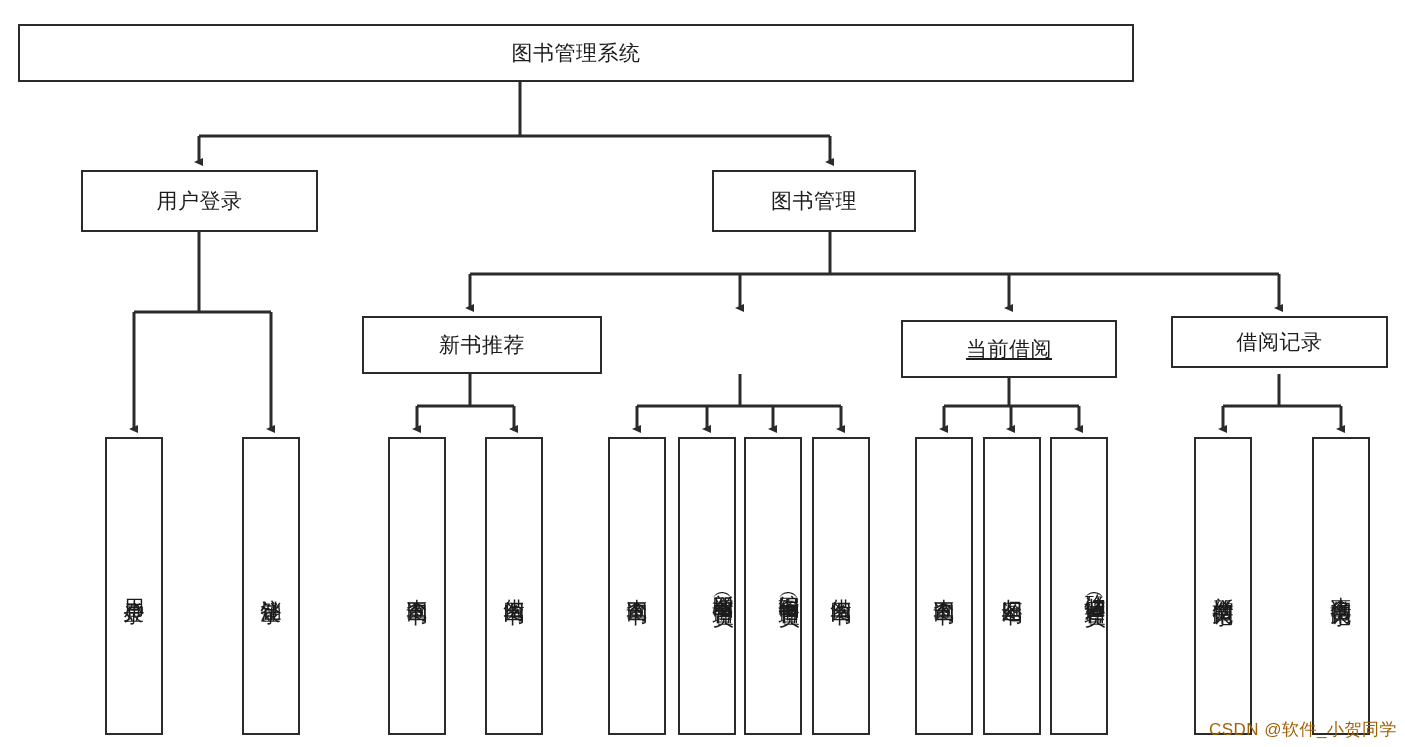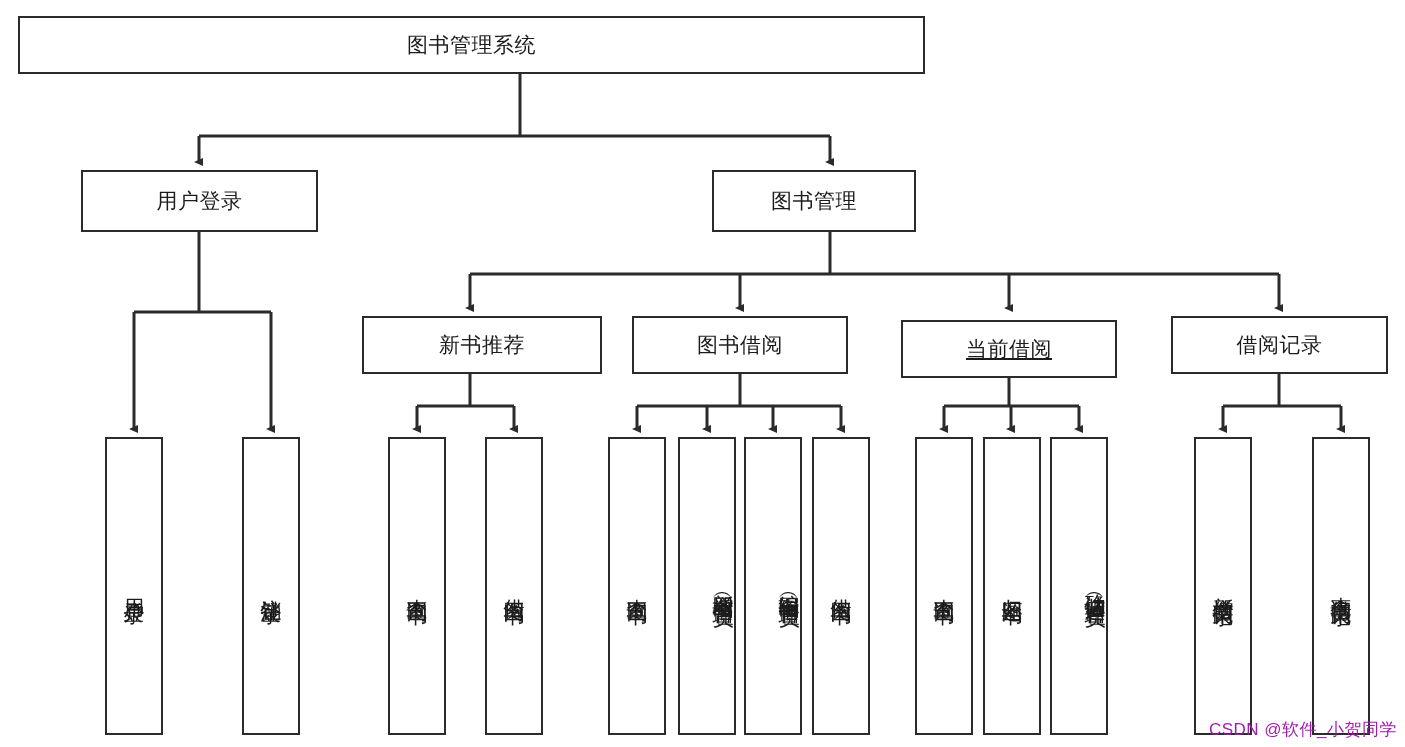--- a/index.html
+++ b/index.html
@@ -49,21 +49,21 @@
   }
   .node.vert.topalign {
     align-items: flex-start;
     justify-content: center;
   }
   .watermark {
     position: absolute;
     right: 8px;
     bottom: 6px;
     font-size: 17px;
-    color: #a21caf;
+    color: #a16207;
     white-space: nowrap;
     letter-spacing: 0.5px;
   }
 </style>
 </head>
 <body>
 
 <div id="diagram-root">
 
   <svg class="wires" viewBox="0 0 1405 747" xmlns="http://www.w3.org/2000/svg">
@@ -109,41 +109,38 @@
       <path d="M1011,406 L1011,429" marker-end="url(#arrow)"></path>
       <path d="M1079,406 L1079,429" marker-end="url(#arrow)"></path>
 
       <path d="M1279,374 L1279,406"></path>
       <path d="M1223,406 L1341,406"></path>
       <path d="M1223,406 L1223,429" marker-end="url(#arrow)"></path>
       <path d="M1341,406 L1341,429" marker-end="url(#arrow)"></path>
     </g>
   </svg>
 
-  <div class="node horiz" style="left:18px; top:16px; width:907px; height:58px;">
+  <div class="node horiz" style="left:18px; top:24px; width:1116px; height:58px;">
     <span>图书管理系统</span>
   </div>
 
   <div class="node horiz" style="left:81px; top:170px; width:237px; height:62px;">
     <span>用户登录</span>
   </div>
   <div class="node horiz" style="left:712px; top:170px; width:204px; height:62px;">
     <span>图书管理</span>
   </div>
 
   <div class="node horiz" style="left:362px; top:316px; width:240px; height:58px;">
     <span>新书推荐</span>
   </div>
-  <div class="node horiz" style="left:632px; top:316px; width:216px; height:58px;">
-    <span>图书借阅</span>
-  </div>
   <div class="node horiz" style="left:901px; top:320px; width:216px; height:58px;text-decoration:underline;">
     <span>当前借阅</span>
   </div>
-  <div class="node horiz" style="left:1171px; top:316px; width:217px; height:58px;">
+  <div class="node horiz" style="left:1171px; top:316px; width:217px; height:52px;">
     <span>借阅记录</span>
   </div>
 
   <div class="node vert" style="left:105px; top:437px; width:58px; height:298px;">
     <span>用户登录</span>
   </div>
   <div class="node vert" style="left:242px; top:437px; width:58px; height:298px;">
     <span>注销登录</span>
   </div>
 

